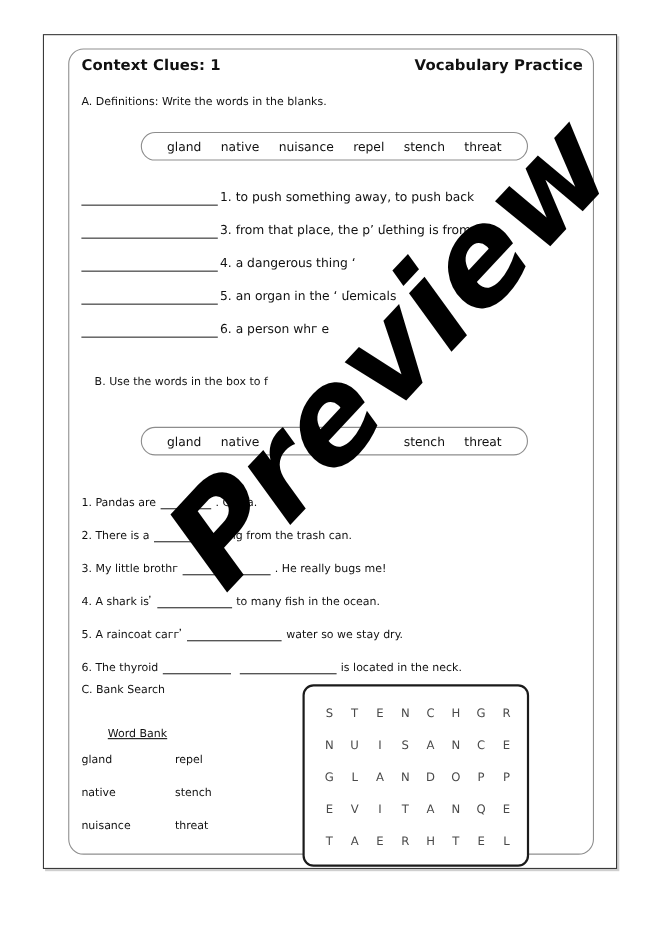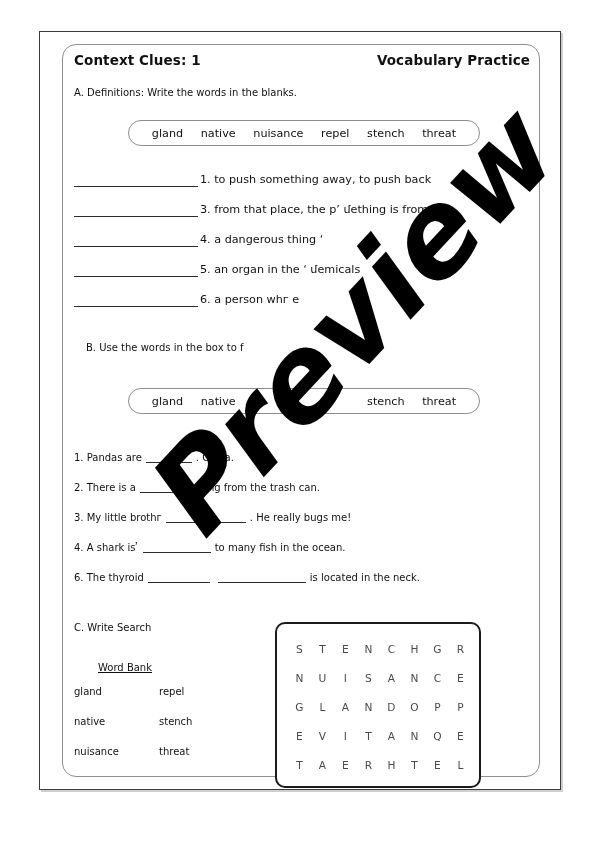--- a/index.html
+++ b/index.html
@@ -301,29 +301,34 @@
           <span class="txt">3. My little brothг</span>
           <span class="gap" style="width: 80px;"></span>
           <span class="txt">. He really bugs me!</span>
         </div>
         <div class="sent-row">
           <span class="txt">4. A shark is ̓</span>
           <span class="gap" style="width: 68px;"></span>
           <span class="txt"> to many fish in the ocean.</span>
         </div>
         <div class="sent-row">
+          <span class="txt">5. A raincoat caгг ̓</span>
+          <span class="gap" style="width: 86px;"></span>
+          <span class="txt"> water so we stay dry.</span>
+        </div>
+        <div class="sent-row">
           <span class="txt">6. The thyroid</span>
           <span class="gap" style="width: 62px;"></span>
           <span class="txt"> </span>
           <span class="gap" style="width: 88px;"></span>
           <span class="txt"> is located in the neck.</span>
         </div>
       </div>
 
-    <div class="prompt sec-c-prompt">C. Write Search</div>
+    <div class="prompt sec-c-prompt">C. Bank Search</div>
 
     <div class="wordbank">
       <span class="wordbank-title">Word Bank</span>
       <div class="wb-grid" id="wb-grid">
           <div>gland</div>
           <div>repel</div>
           <div>native</div>
           <div>stench</div>
           <div>nuisance</div>
           <div>threat</div>

